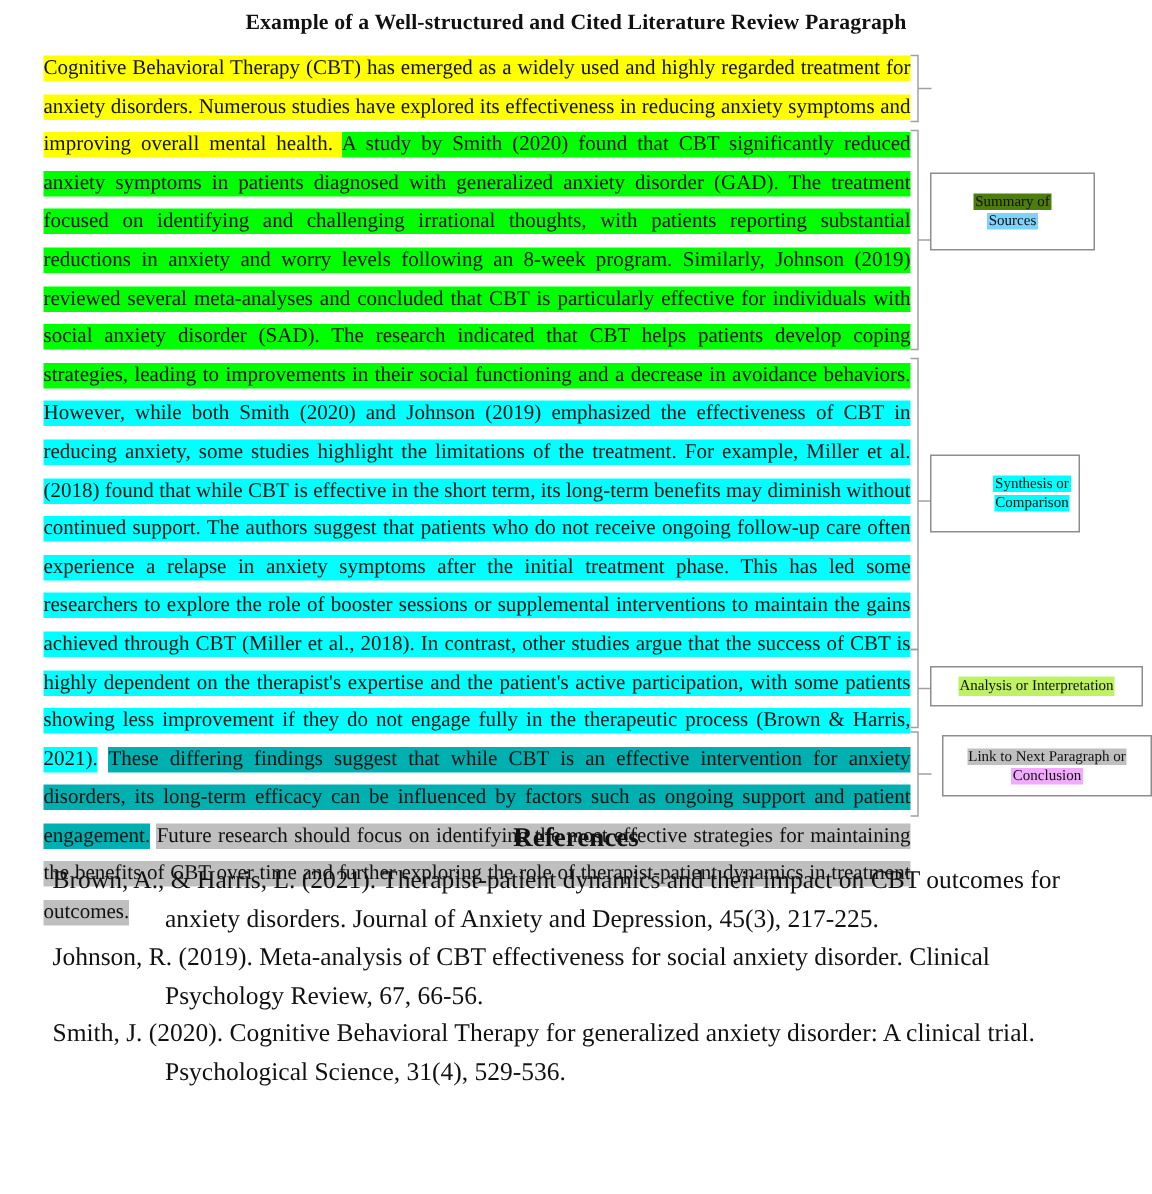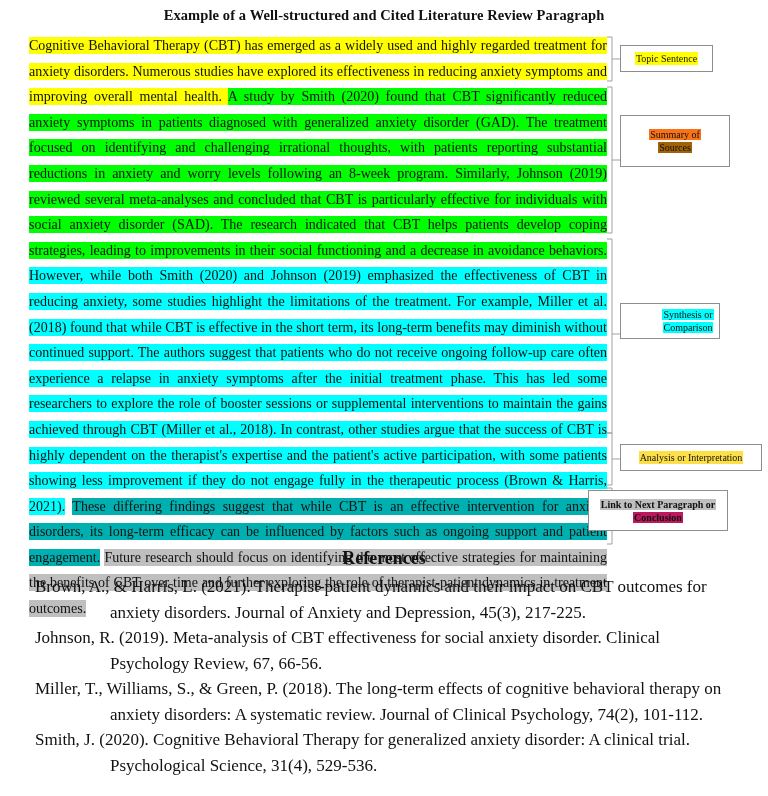--- a/index.html
+++ b/index.html
@@ -73,23 +73,23 @@
     color: #111;
     padding: 2px 4px;
   }
   .callout .lbl {
     display: inline;
     padding: 0 1px;
   }
 
   #callout-topic       { left: 620px; top: 45px;  width: 93px;  height: 27px; }
   #callout-summary     { left: 620px; top: 115px; width: 110px; height: 52px; }
-  #callout-synthesis   { left: 620px; top: 303px; width: 100px; height: 36px; padding-left: 40px; }
+  #callout-synthesis   { left: 620px; top: 303px; width: 100px; height: 52px; padding-left: 40px; }
   #callout-analysis    { left: 620px; top: 444px; width: 142px; height: 27px; }
-  #callout-link        { left: 588px; top: 490px; width: 140px; height: 41px; font-weight: bold; }
+  #callout-link        { left: 628px; top: 490px; width: 140px; height: 41px; }
 
   
   .bracket {
     position: absolute;
     pointer-events: none;
   }
   .bracket svg { display: block; }
 
   
   .refs-title {
@@ -154,51 +154,47 @@
     </svg>
   </div>
 
   <div class="bracket" style="left:606px; top:487px;">
     <svg width="16" height="58" viewBox="0 0 16 58" fill="none">
       <path d="M1 1 L6 1 L6 26 L6 32 L6 57 L1 57" stroke="#a0a0a0" stroke-width="1" fill="none"></path>
       <path d="M6 29 L15 29" stroke="#a0a0a0" stroke-width="1"></path>
     </svg>
   </div>
 
-  <div class="callout" id="callout-topic">
-    <span class="lbl" style="background:#ffff00">Topic Sentence</span>
-  </div>
 
   <div class="callout" id="callout-summary">
     <span>
-      <span class="lbl" style="background:#f97316">Summary of</span><br>
-      <span class="lbl" style="background:#a16207">Sources</span>
+      <span class="lbl" style="background:#4d7c0f">Summary of</span><br>
+      <span class="lbl" style="background:#7dd3fc">Sources</span>
     </span>
   </div>
 
   <div class="callout" id="callout-synthesis">
     <span>
       <span class="lbl" style="background:#00ffff">Synthesis or</span><br>
       <span class="lbl" style="background:#00ffff">Comparison</span>
     </span>
   </div>
 
   <div class="callout" id="callout-analysis">
-    <span class="lbl" style="background:#fde047">Analysis or Interpretation</span>
+    <span class="lbl" style="background:#bef264">Analysis or Interpretation</span>
   </div>
 
   <div class="callout" id="callout-link">
     <span>
       <span class="lbl" style="background:#bfbfbf">Link to Next Paragraph or</span><br>
-      <span class="lbl" style="background:#be185d">Conclusion</span>
+      <span class="lbl" style="background:#f0abfc">Conclusion</span>
     </span>
   </div>
 
   <div class="refs-title">References</div>
 
   <div class="refs-list" id="refs-list">
       <p class="ref-item">Brown, A., &amp; Harris, L. (2021). Therapist-patient dynamics and their impact on CBT outcomes for anxiety disorders. Journal of Anxiety and Depression, 45(3), 217-225.</p>
       <p class="ref-item">Johnson, R. (2019). Meta-analysis of CBT effectiveness for social anxiety disorder. Clinical Psychology Review, 67, 66-56.</p>
-      <p class="ref-item">Miller, T., Williams, S., &amp; Green, P. (2018). The long-term effects of cognitive behavioral therapy on anxiety disorders: A systematic review. Journal of Clinical Psychology, 74(2), 101-112.</p>
       <p class="ref-item">Smith, J. (2020). Cognitive Behavioral Therapy for generalized anxiety disorder: A clinical trial. Psychological Science, 31(4), 529-536.</p>
     </div>
 
 </div>
 
 </body></html>

